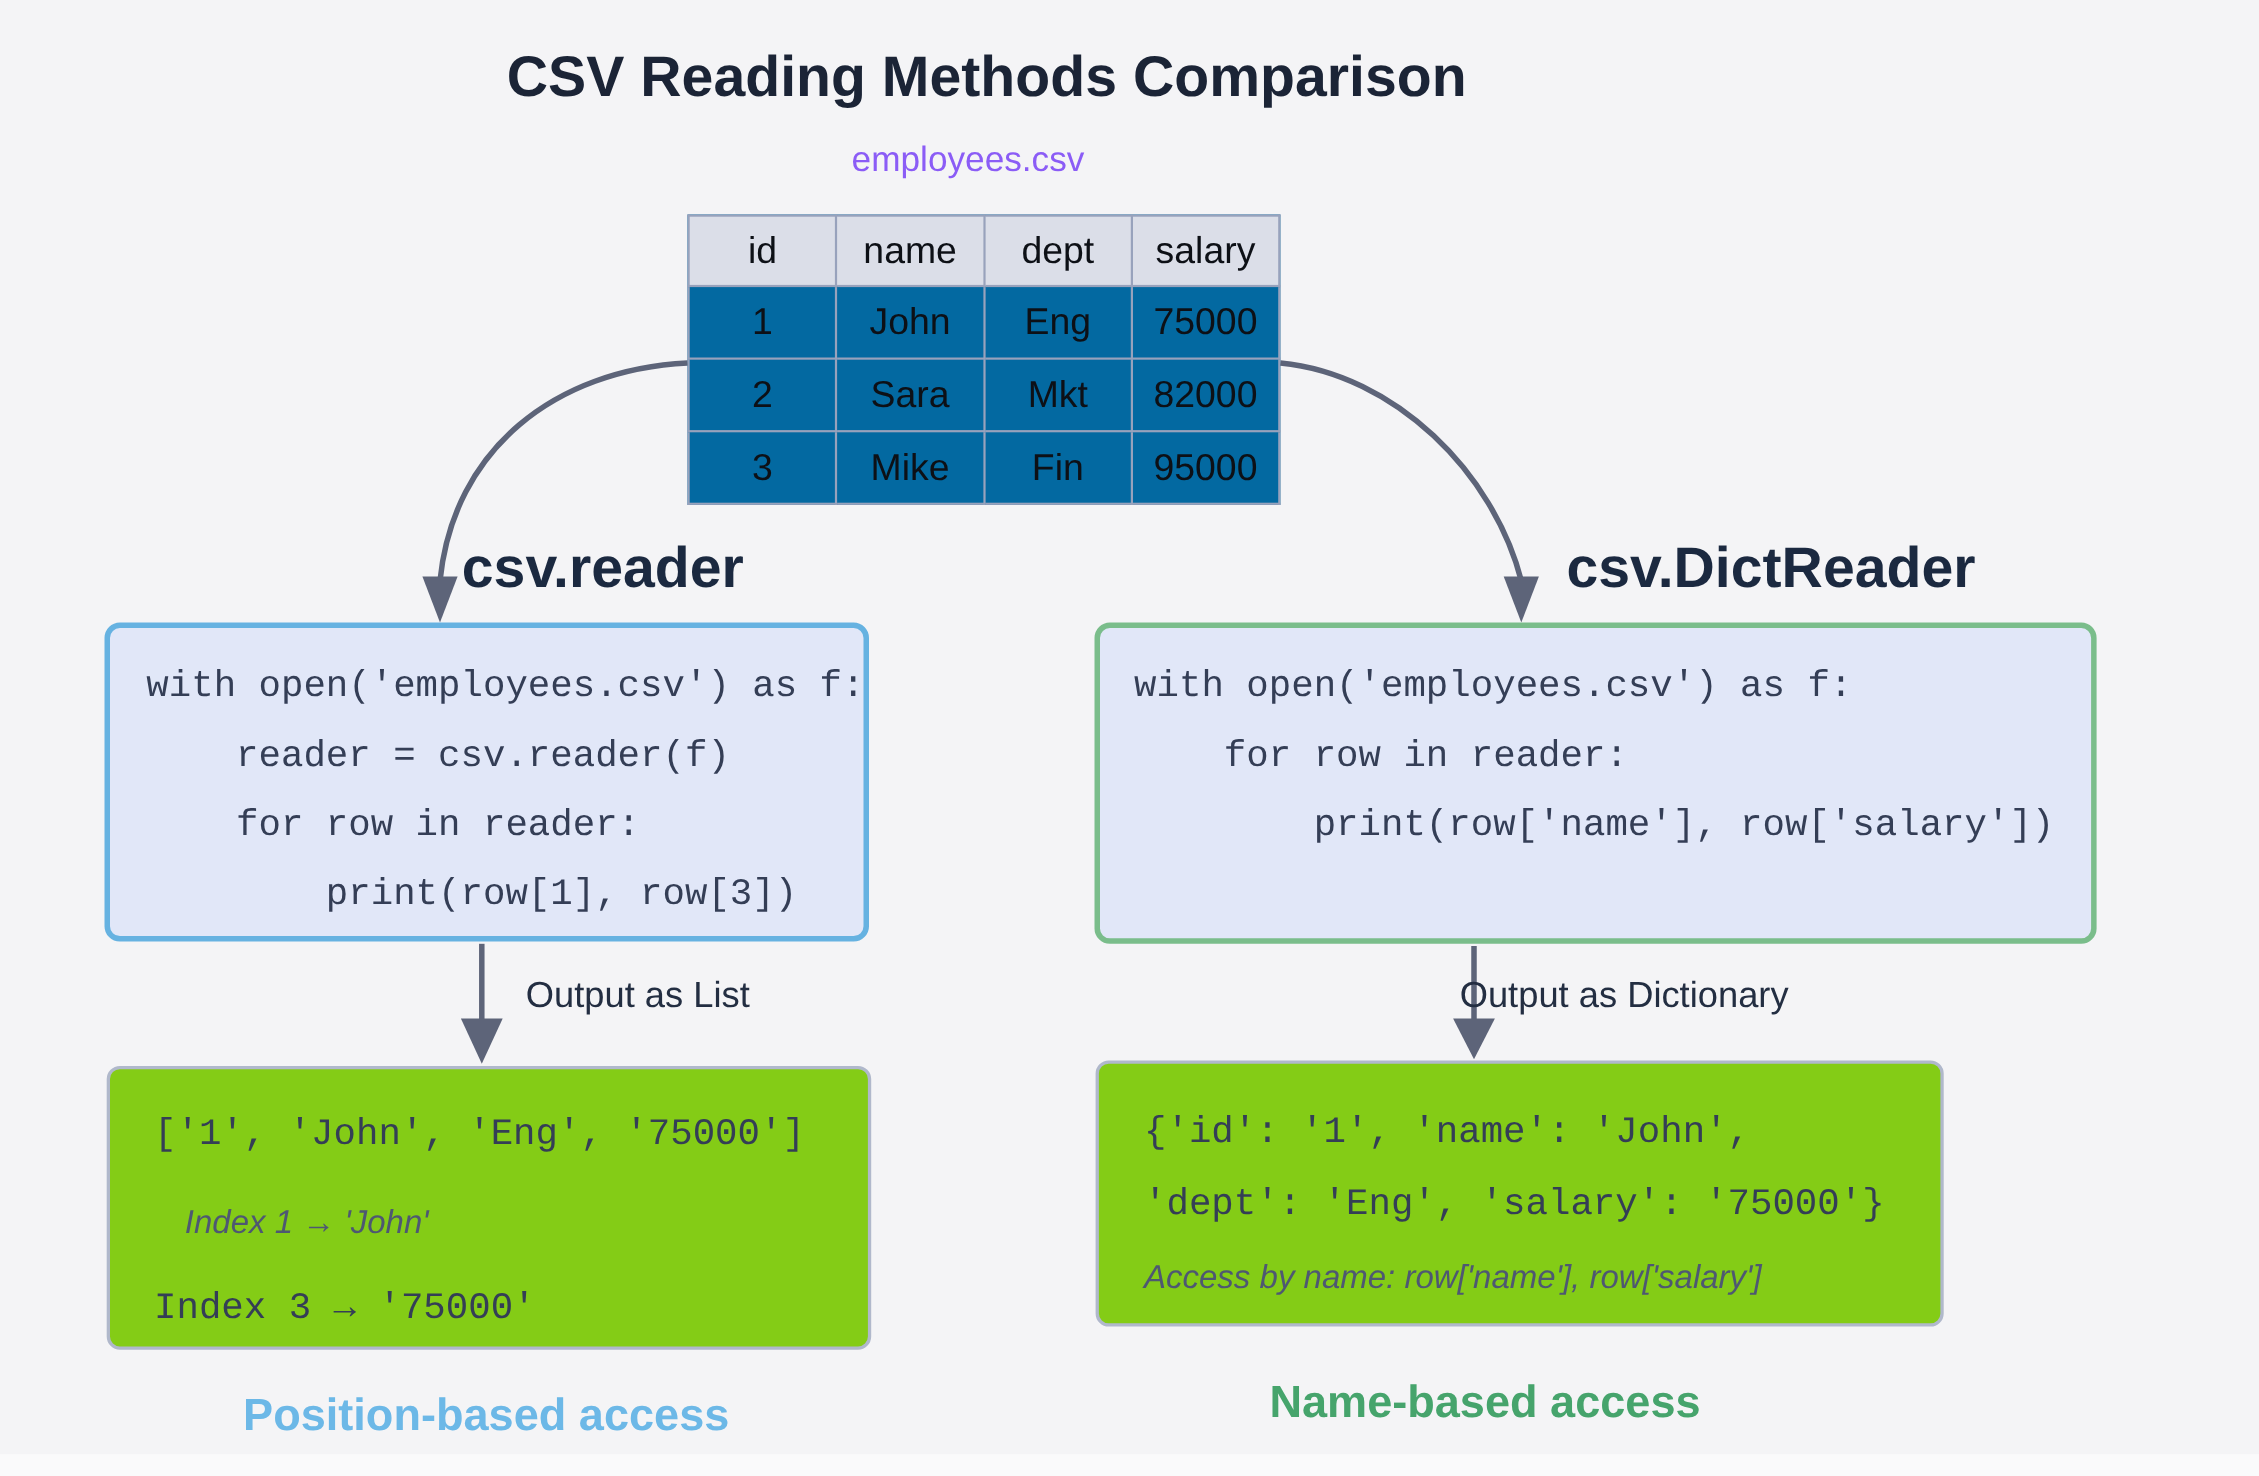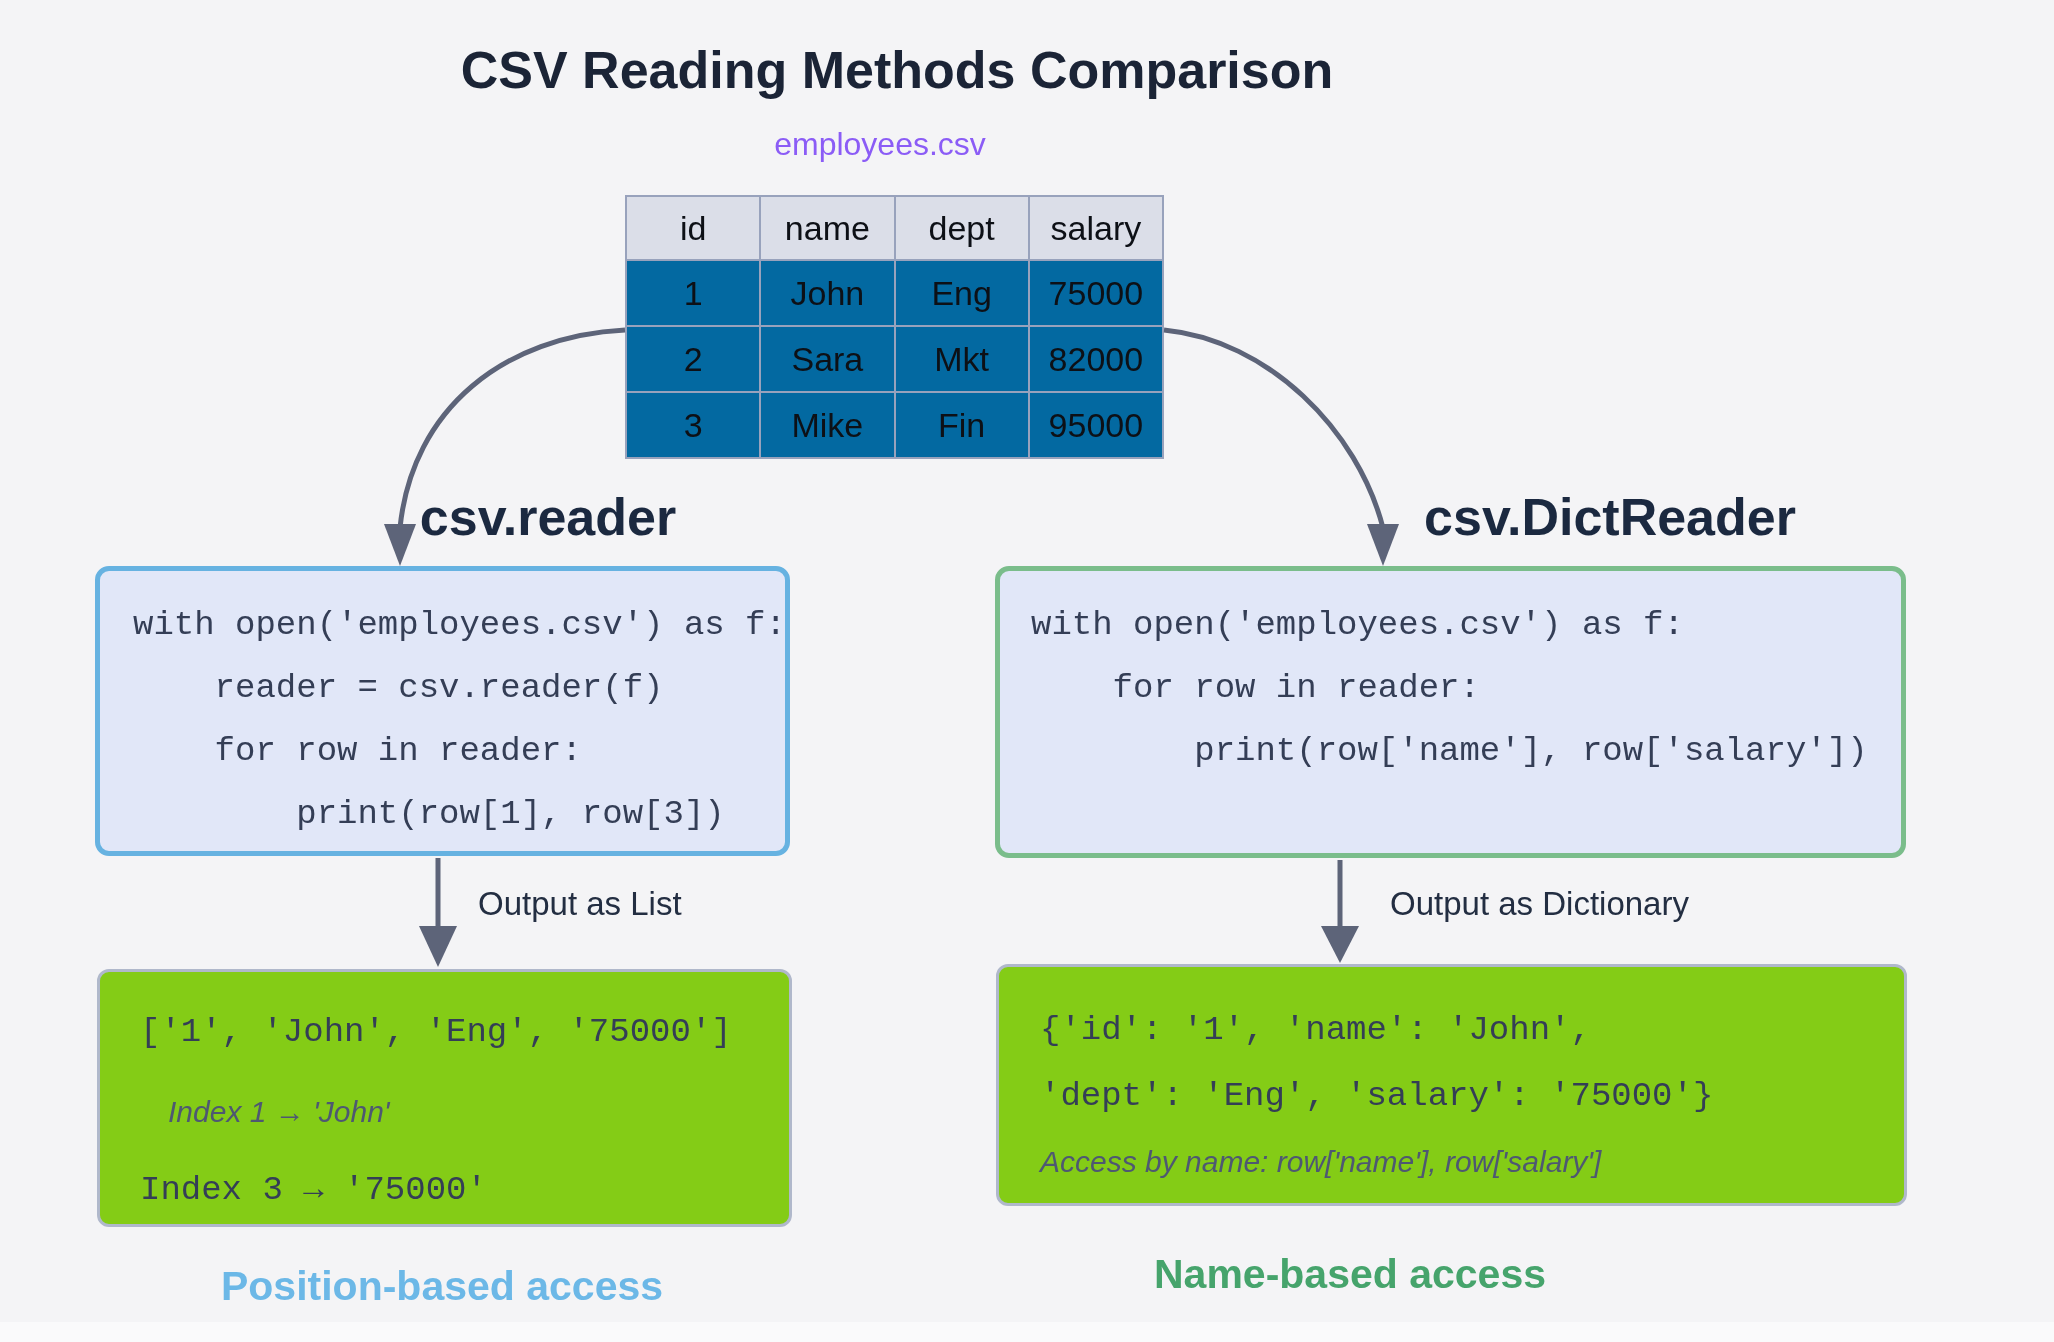--- a/index.html
+++ b/index.html
@@ -51,28 +51,28 @@
     font-family:"Liberation Mono", monospace; font-size:34px; color:#343e56;
     line-height:63px; white-space:pre;
   }
   .code-box.blue  .code-pad { padding:23px 0 0 33px; }
   .code-box.green .code-pad { padding:23px 0 0 31px; }
 
   .flow-label {
     position:absolute; font-size:33px; color:#232e42; white-space:nowrap;
   }
   .flow-label.list { left:478px;  top:885px; }
-  .flow-label.dict { left:1390px; top:885px; }
+  .flow-label.dict { left:1327px; top:885px; }
 
   .out-box {
     position:absolute; box-sizing:border-box;
     background:#84cc16; border:3px solid #b0b8cb; border-radius:12px;
   }
   .out-box.left  { left:97px;  top:969px; width:695px; height:258px; }
-  .out-box.right { left:996px; top:964px; width:911px; height:242px; }
+  .out-box.right { left:996px; top:964px; width:771px; height:242px; }
   .out-box.left  .line { line-height:79px; }
   .out-box.right .line { line-height:66px; }
   .out-box.left  .pad  { padding:21px 0 0 40px; }
   .out-box.right .pad  { padding:30px 0 0 41px; }
   .mono-line { font-family:"Liberation Mono", monospace; font-size:34px; color:#343e56; white-space:pre; }
   .note-line { font-family:"Liberation Sans", sans-serif; font-style:italic; font-size:30px; color:#4e5872; white-space:pre; }
   .indent-note { padding-left:28px; }
 
   .access-label {
     position:absolute; transform:translateX(-50%); white-space:nowrap;

